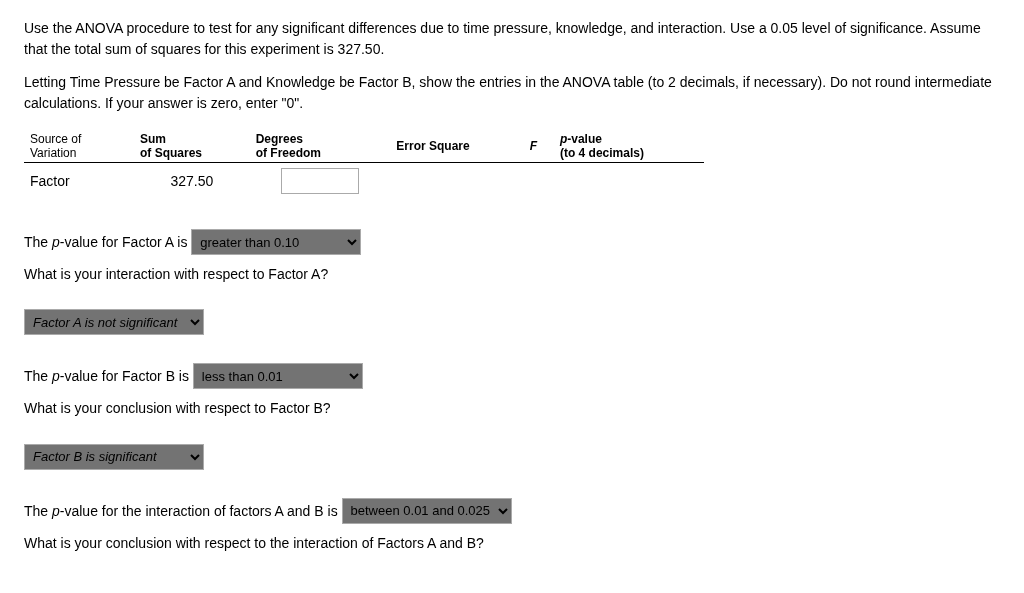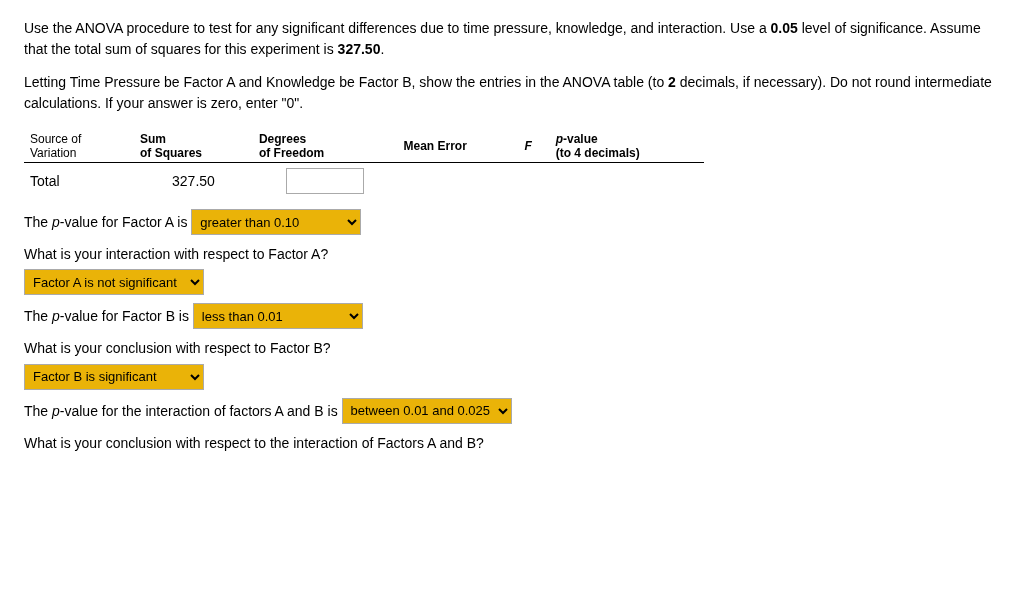--- a/index.html
+++ b/index.html
@@ -9,21 +9,21 @@
       background: #fff;
       color: #000;
       padding: 18px 24px;
       max-width: 1024px;
     }
     .intro-text {
       margin-bottom: 12px;
       line-height: 1.5;
     }
     .bold-num {
-      font-weight: bold;
+      font-weight: normal;
     }
     table {
       border-collapse: collapse;
       margin: 16px 0 10px 0;
       width: 680px;
     }
     th {
       text-align: left;
       font-weight: bold;
       padding: 2px 6px;
@@ -47,60 +47,62 @@
     .value-cell { text-align: center; font-size: 14px; }
     .section-line {
       margin: 8px 0 4px 0;
       line-height: 1.6;
     }
     select {
       border: 1px solid #aaa;
       padding: 2px 4px;
       font-size: 13px;
       height: 26px;
-      background: #eab308;
+      background: #737373;
+      margin-top: 20px;
     }
     .conclusion-select {
       margin: 2px 0 8px 0;
     }
     .conclusion-select select {
       min-width: 180px;
+      font-style: italic;
     }
     .total-row td { border-top: 1px solid #000; }
     .header-row th { border-bottom: none; }
   </style>
 </head>
 <body>
 
 <div class="intro-text">
   <span>Use the ANOVA procedure to test for any significant differences due to time pressure, knowledge, and interaction. Use a <span class="bold-num">0.05</span> level of significance. Assume that the total sum of squares for this experiment is <span class="bold-num">327.50</span>.</span>
 </div>
 <div class="intro-text">
   Letting Time Pressure be Factor A and Knowledge be Factor B, show the entries in the ANOVA table (to <span class="bold-num">2</span> decimals, if necessary). Do not round intermediate calculations. If your answer is zero, enter "0".
 </div>
 
 <table>
   <thead>
     <tr class="header-row">
       <th class="source-col">Source of<br>Variation</th>
       <th class="center">Sum<br>of Squares</th>
       <th class="center">Degrees<br>of Freedom</th>
-      <th class="center">Mean Error</th>
+      <th class="center">Error Square</th>
       <th class="center"><em>F</em></th>
       <th class="center"><em>p</em>-value<br>(to 4 decimals)</th>
     </tr>
   </thead>
   <tbody>
 
 
 
 
 
     <tr class="total-row">
-      <td class="source-col">Total</td>
+      <td class="source-col">Factor</td>
       <td class="value-cell">327.50</td>
       <td class="input-cell">
         <input type="text" value="" style="">
       </td>
       <td></td>
         <td></td>
         <td></td>
     </tr>
   </tbody>
 </table>

